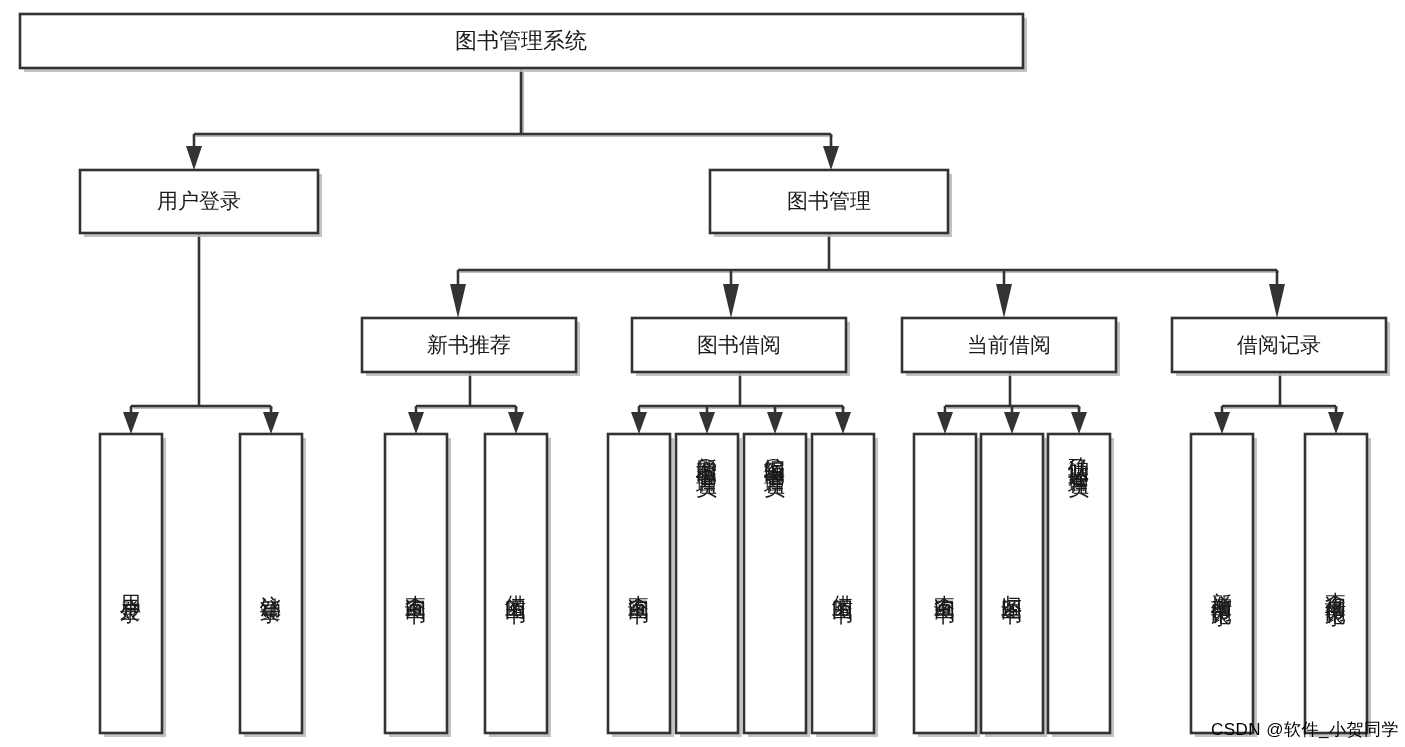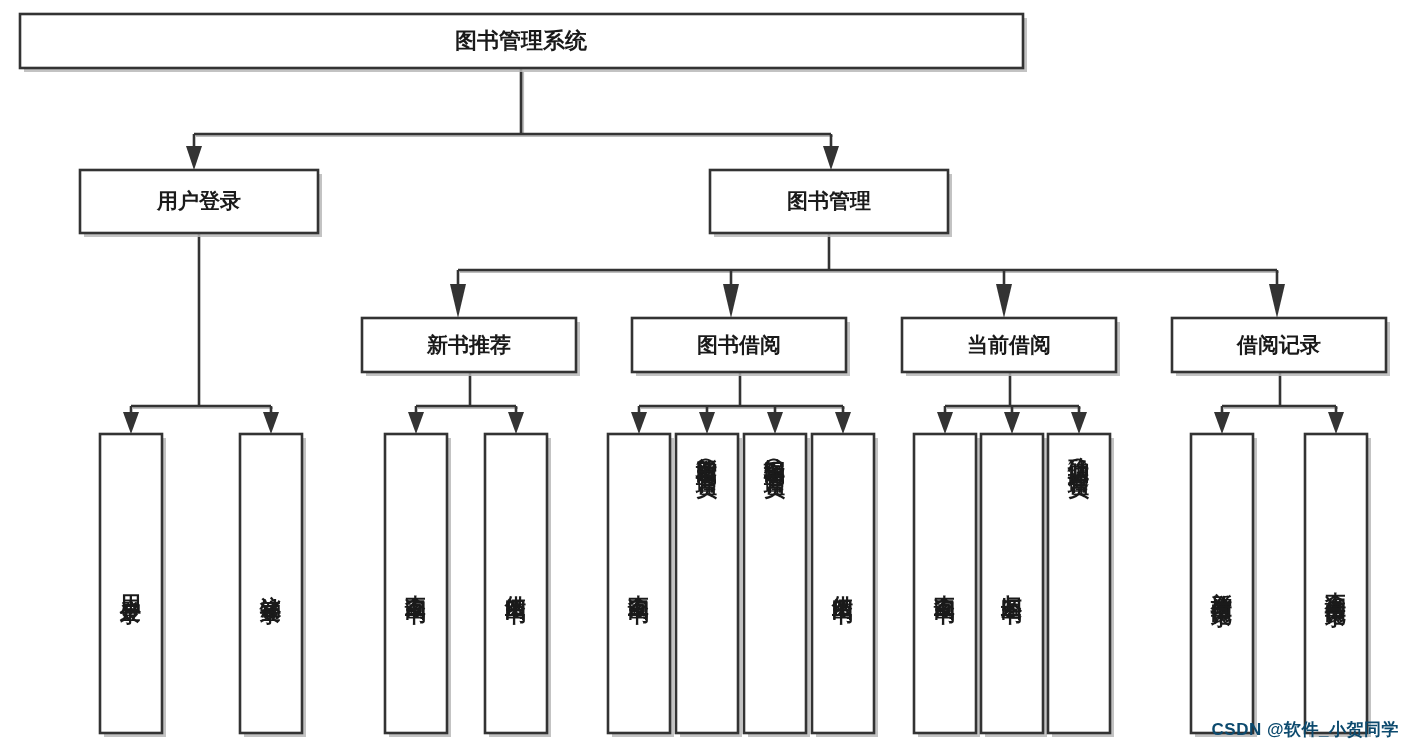--- a/index.html
+++ b/index.html
@@ -11,21 +11,20 @@
     width: 1405px;
     height: 747px;
     font-family: "Liberation Sans", "DejaVu Sans", sans-serif;
     overflow: hidden;
     position: relative;
   }
   #diagram-root {
     position: relative;
     width: 1405px;
     height: 747px;
-    font-weight: bold;
   }
   svg#flow-svg {
     position: absolute;
     left: 0;
     top: 0;
     width: 1405px;
     height: 747px;
     display: block;
   }
   .node-box {
@@ -83,21 +82,21 @@
     color: #1a1a1a;
     letter-spacing: 3px;
     white-space: nowrap;
   }
   .watermark {
     position: absolute;
     right: 6px;
     bottom: 6px;
     font-family: "Liberation Sans", "DejaVu Sans", sans-serif;
     font-size: 17px;
-    color: #0c4a6e;
+    color: #000000;
     letter-spacing: 0.5px;
     white-space: nowrap;
     pointer-events: none;
     text-align: right;
   }
 </style>
 </head>
 <body>
 
 <div id="diagram-root">

